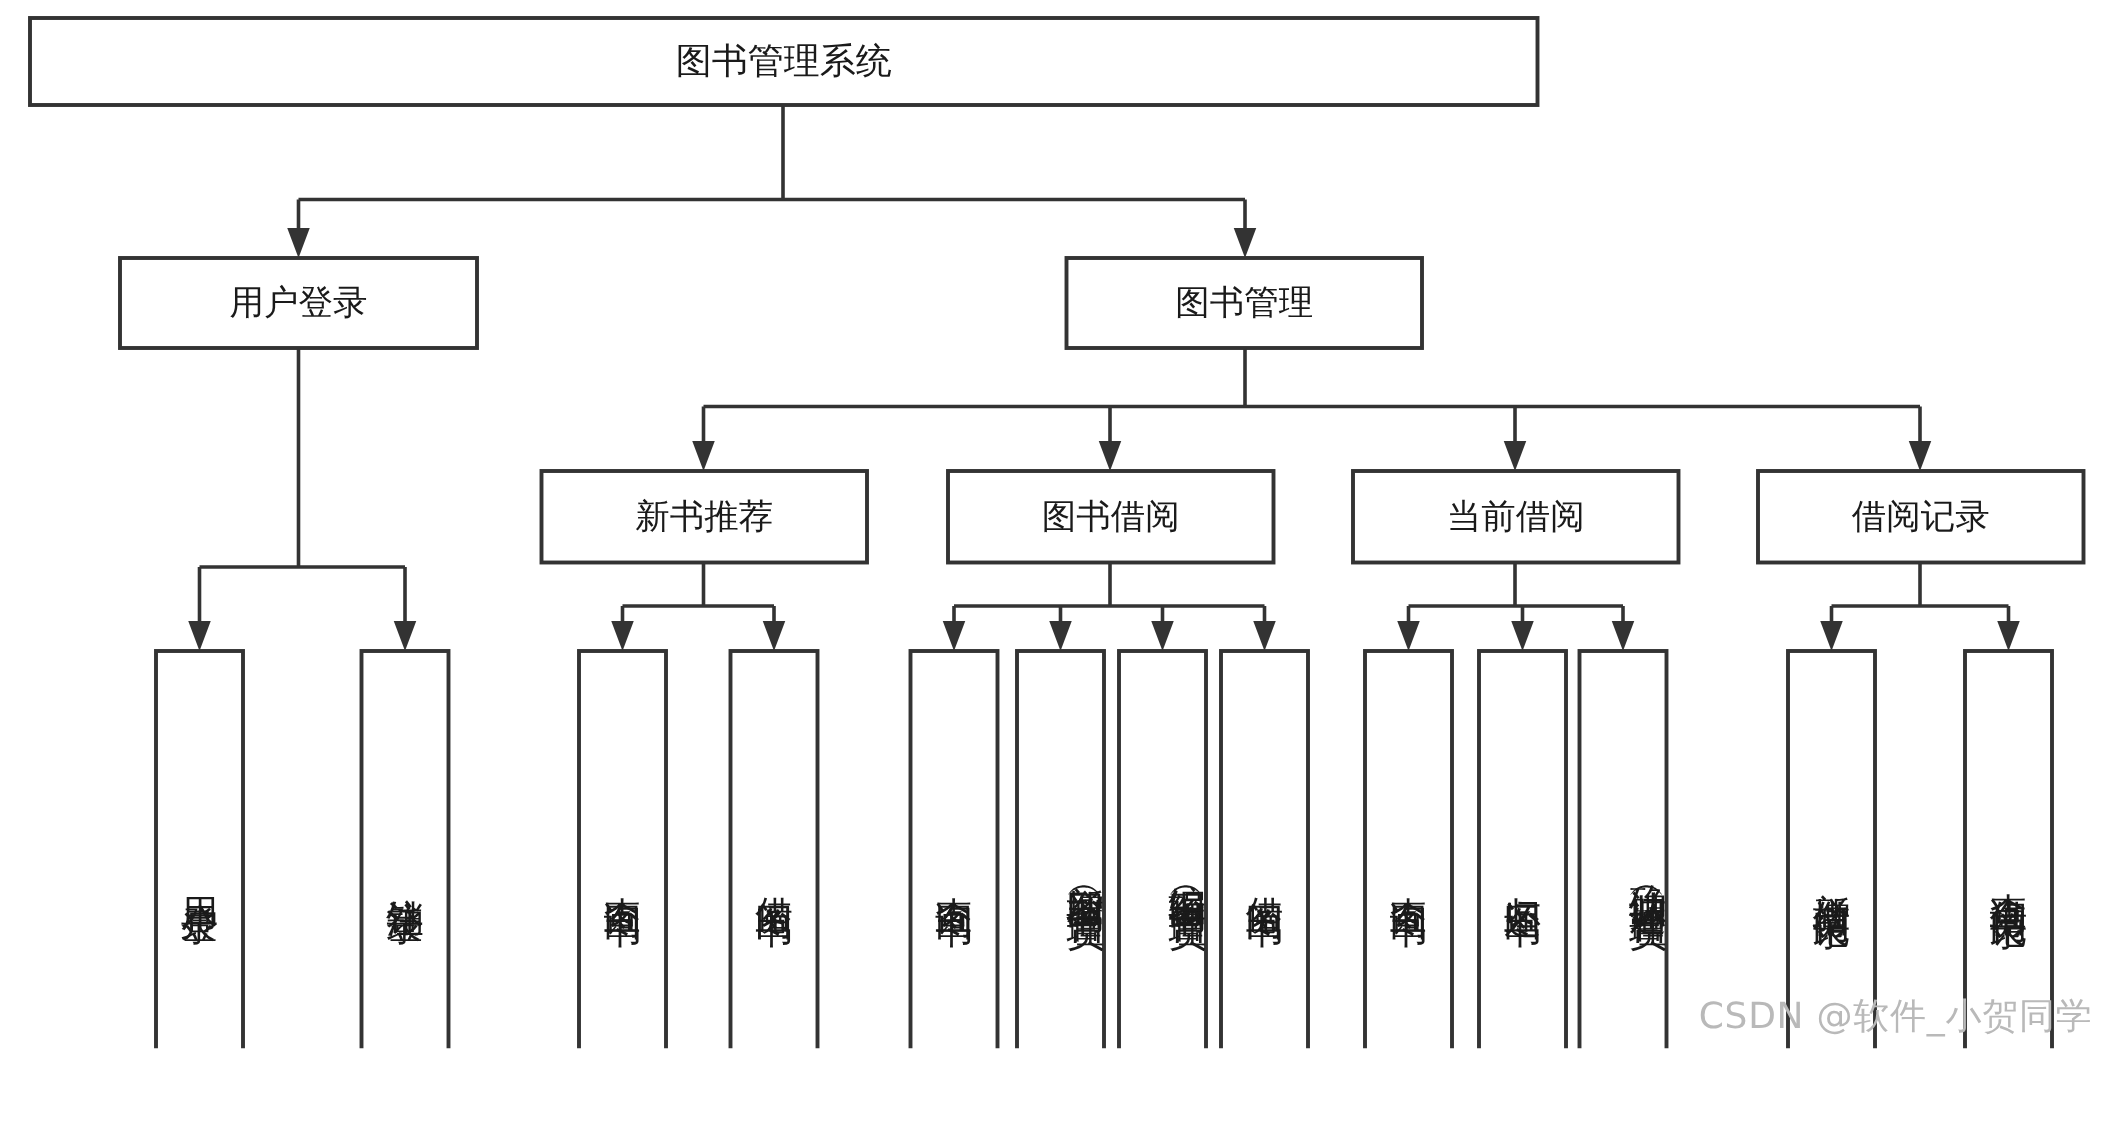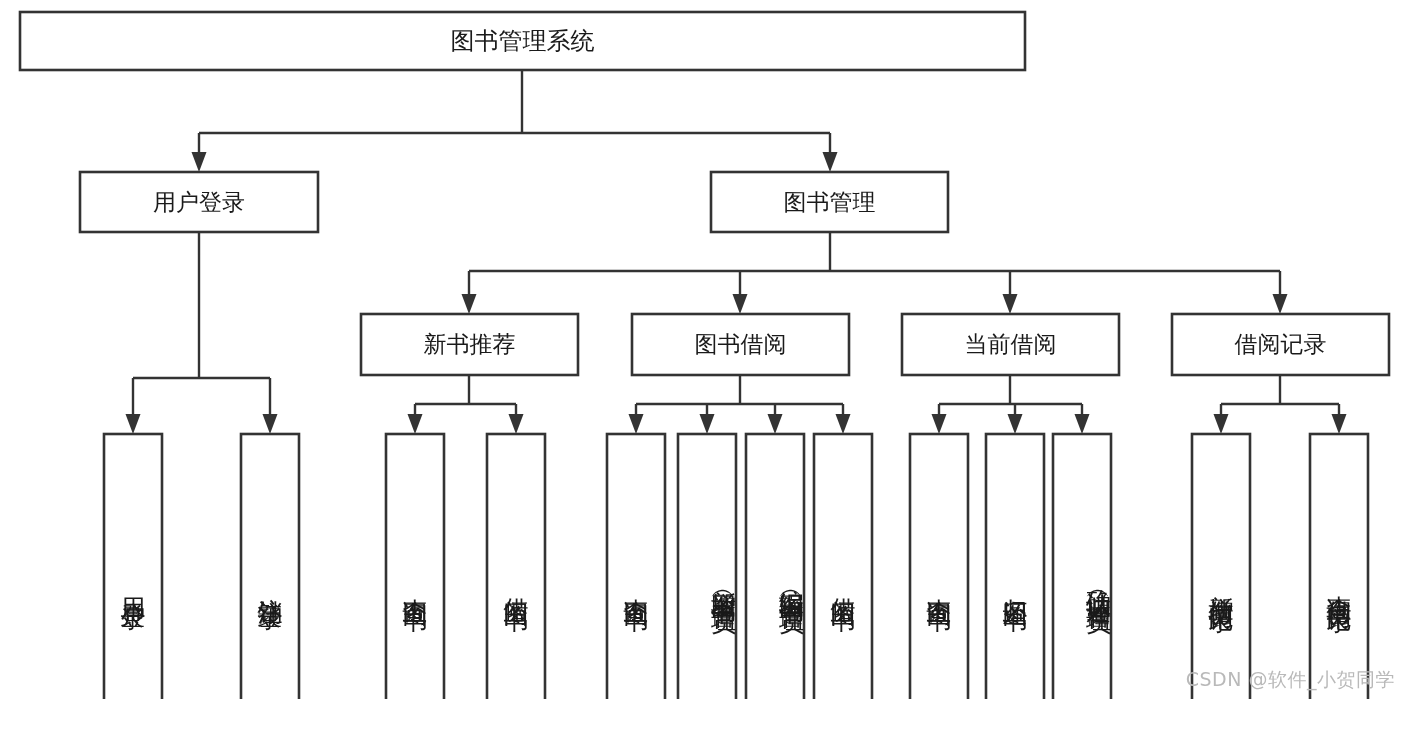--- a/index.html
+++ b/index.html
@@ -68,21 +68,21 @@
     user-select: none;
   }
   .leaf-label-wrap.center-v {
     align-items: center;
   }
   .watermark {
     position: absolute;
     right: 10px;
     bottom: 6px;
     font-family: "DejaVu Sans", "Liberation Sans", sans-serif;
-    font-size: 19px;
+    font-size: 24px;
     color: #b9b9b9;
     letter-spacing: 0.5px;
     white-space: nowrap;
   }
 </style>
 </head>
 <body>
 
 <div id="diagram-root">
 

